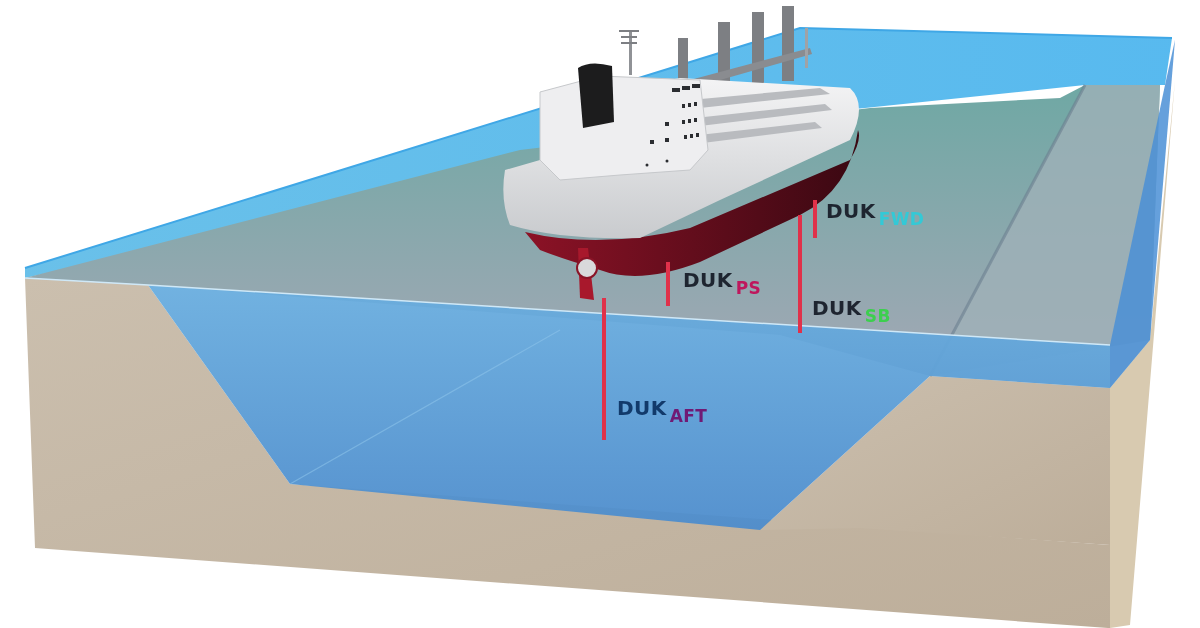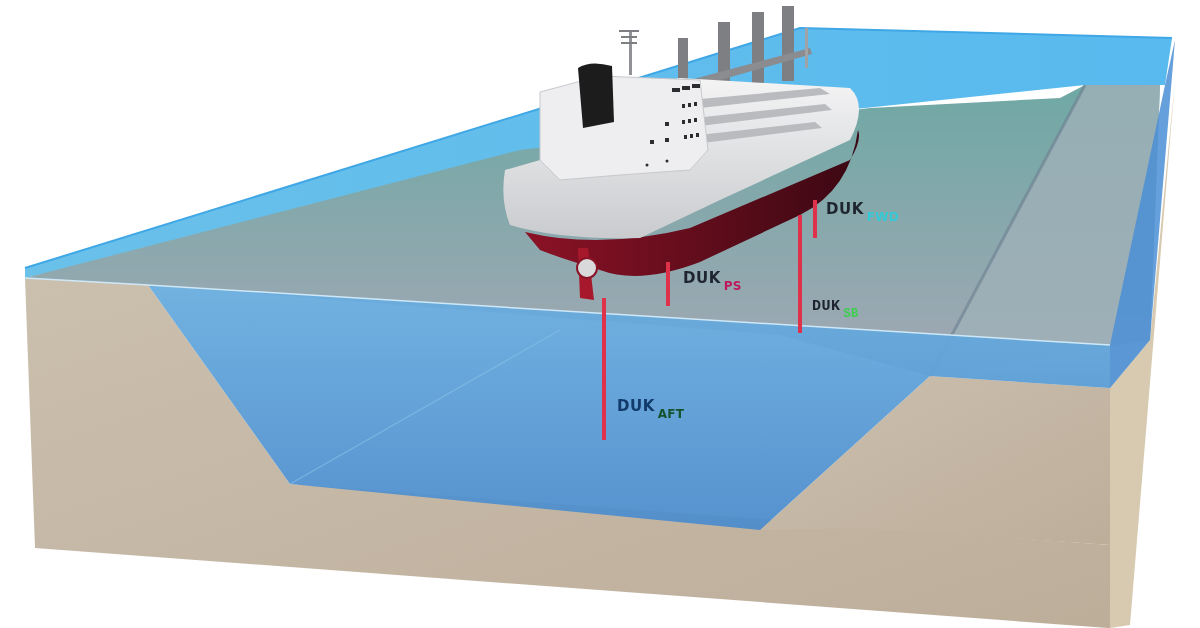--- a/index.html
+++ b/index.html
@@ -1,20 +1,20 @@
 <!DOCTYPE html>
 <html><head>
   <meta charset="utf-8">
   <style>
     html, body { margin: 0; padding: 0; background: #ffffff; }
     body { width: 1200px; height: 628px; overflow: hidden; position: relative; font-family: "DejaVu Sans", sans-serif; }
     #scene { position: absolute; left: 0; top: 0; width: 1200px; height: 628px; }
     .label { position: absolute; white-space: nowrap; font-family: "DejaVu Sans", sans-serif; font-weight: bold; line-height: 1; }
-    .label .main { font-size: 15px; letter-spacing: 0.5px; }
-    .label .sub { font-size: 12px; margin-left: 3px; position: relative; top: 7px; letter-spacing: 0.3px; }
+    .label .main { font-size: 20px; letter-spacing: 0.5px; }
+    .label .sub { font-size: 17px; margin-left: 3px; position: relative; top: 7px; letter-spacing: 0.3px; }
   </style>
 </head>
 <body>
 
 <svg id="scene" viewBox="0 0 1200 628" xmlns="http://www.w3.org/2000/svg">
   <defs>
     <linearGradient id="gSurface" x1="0" y1="0" x2="1" y2="0">
       <stop offset="0" stop-color="#62bde8"></stop>
       <stop offset="1" stop-color="#4fb6ee"></stop>
     </linearGradient>
@@ -127,18 +127,18 @@
     <line x1="604" y1="298" x2="604" y2="440"></line>
   </g>
 </svg>
 
 <div class="label" style="left:826px; top:201px;">
   <span class="main" style="color:#1e2530;">DUK</span><span class="sub" style="color:#33c9d6;">FWD</span>
 </div>
 <div class="label" style="left:683px; top:270px;">
   <span class="main" style="color:#1e2530;">DUK</span><span class="sub" style="color:#be185d;">PS</span>
 </div>
-<div class="label" style="left:812px; top:298px;font-family:Liberation Mono, monospace;">
+<div class="label" style="left:812px; top:298px;">
   <span class="main" style="color:#1e2530;">DUK</span><span class="sub" style="color:#3ccf4e;">SB</span>
 </div>
 <div class="label" style="left:617px; top:398px;">
-  <span class="main" style="color:#123a6b;">DUK</span><span class="sub" style="color:#14532d;">AFT</span>
+  <span class="main" style="color:#123a6b;">DUK</span><span class="sub" style="color:#701a75;">AFT</span>
 </div>
 
 </body></html>

